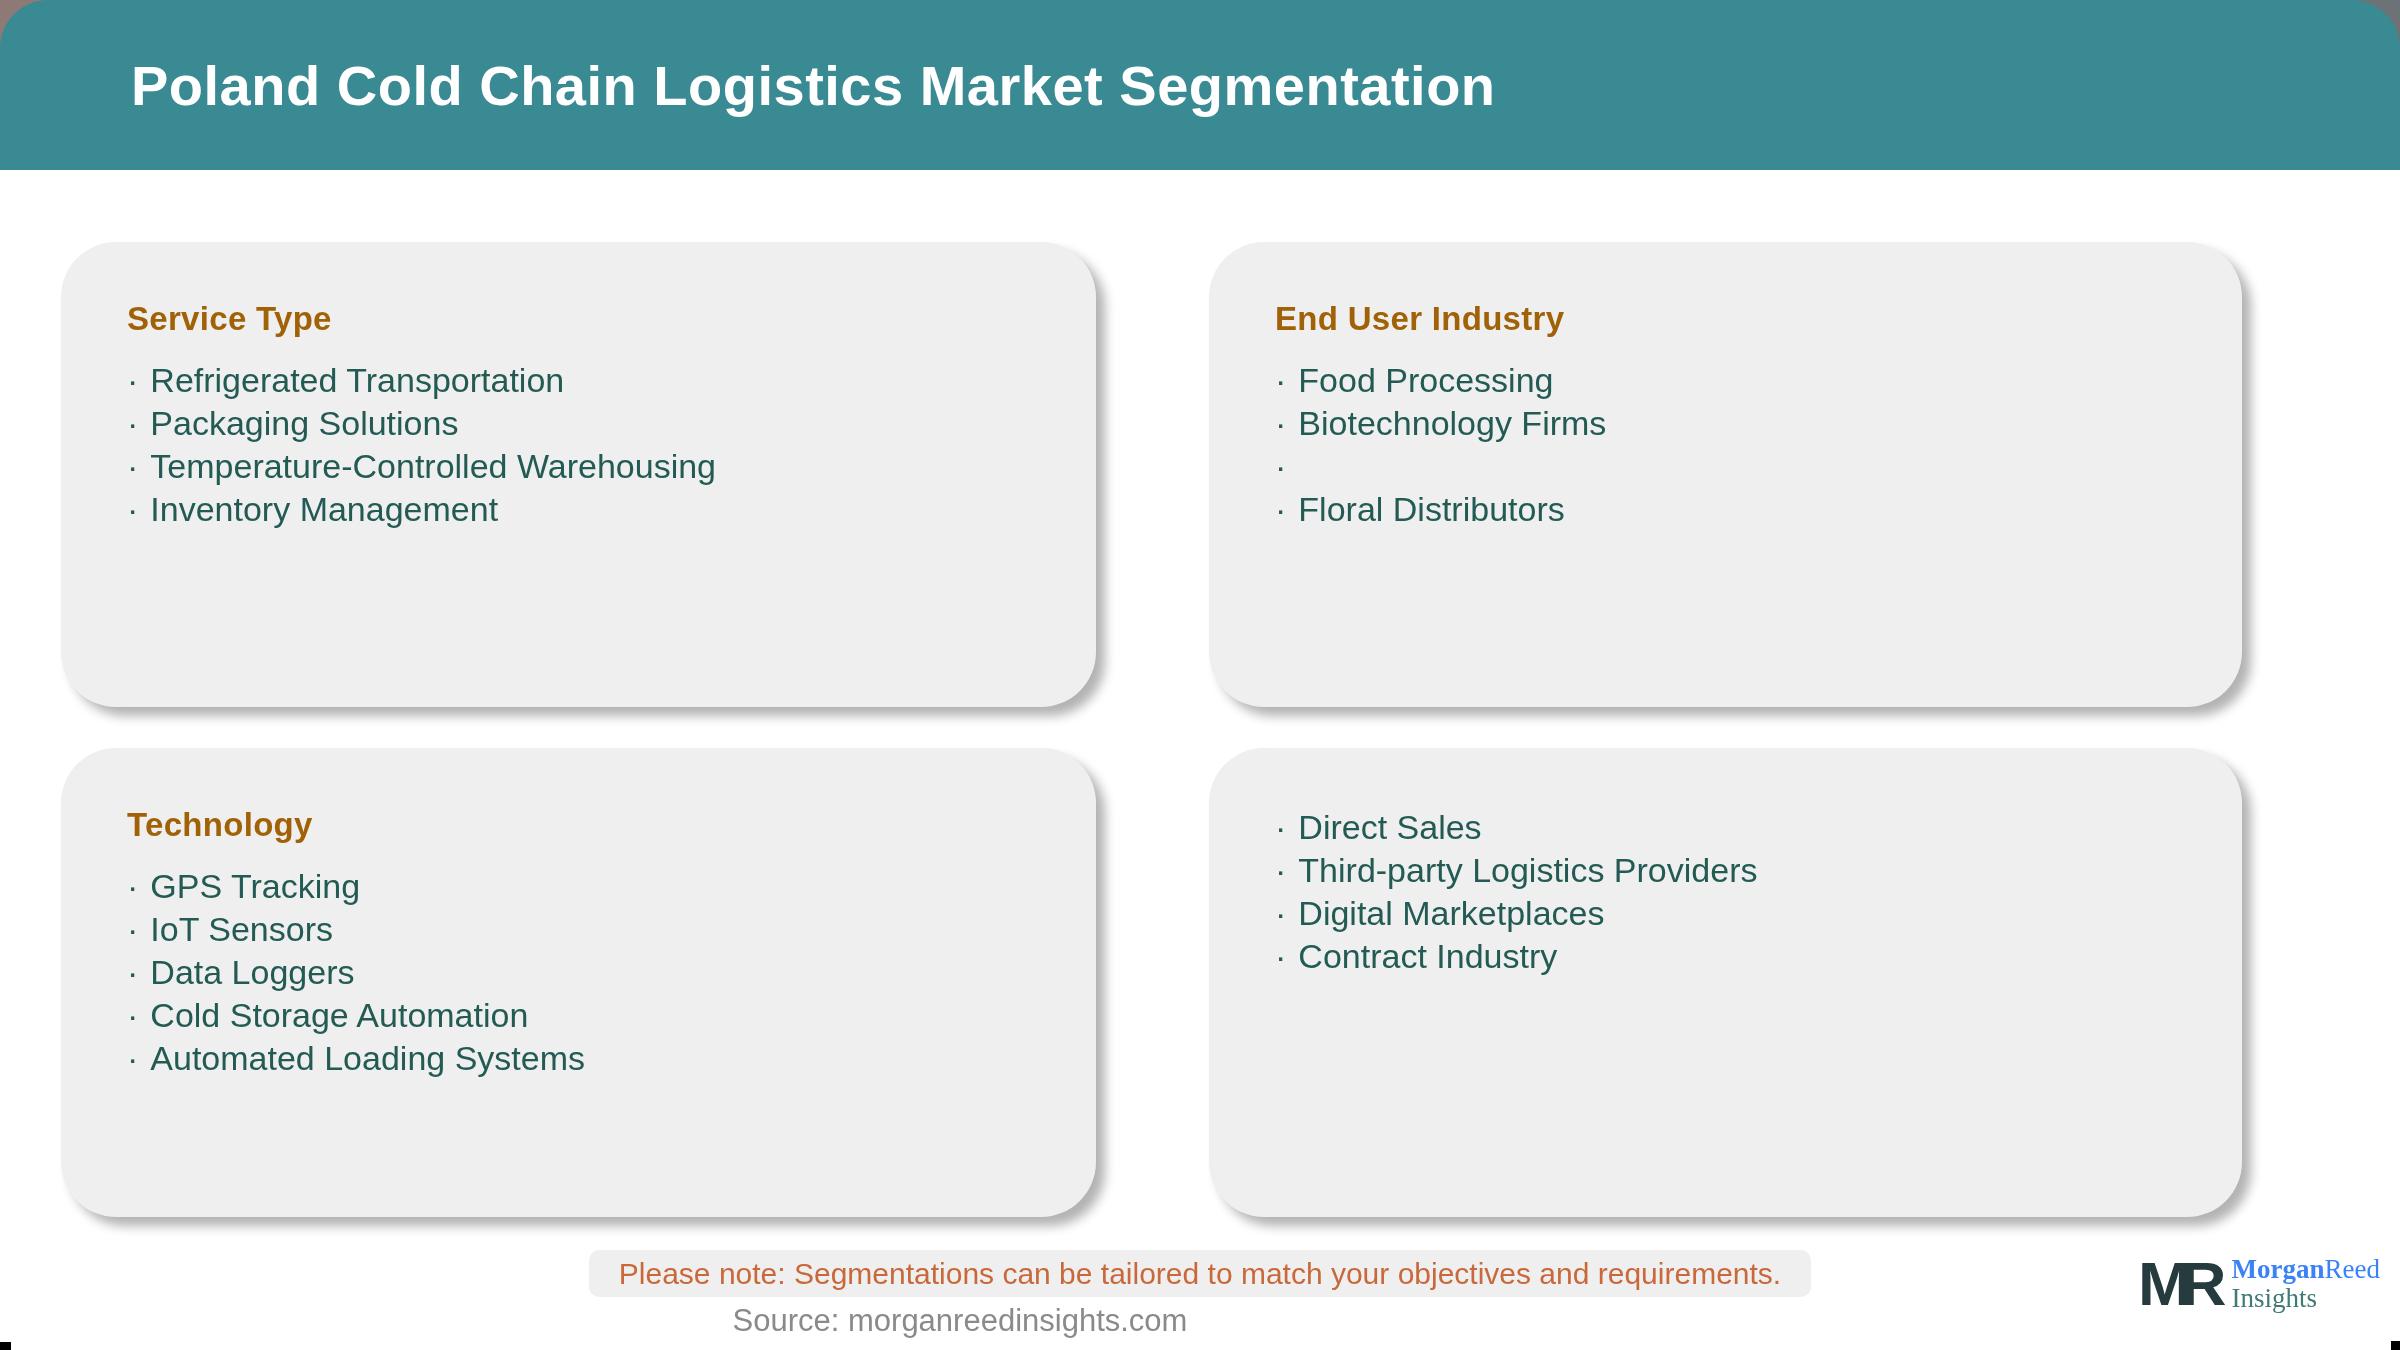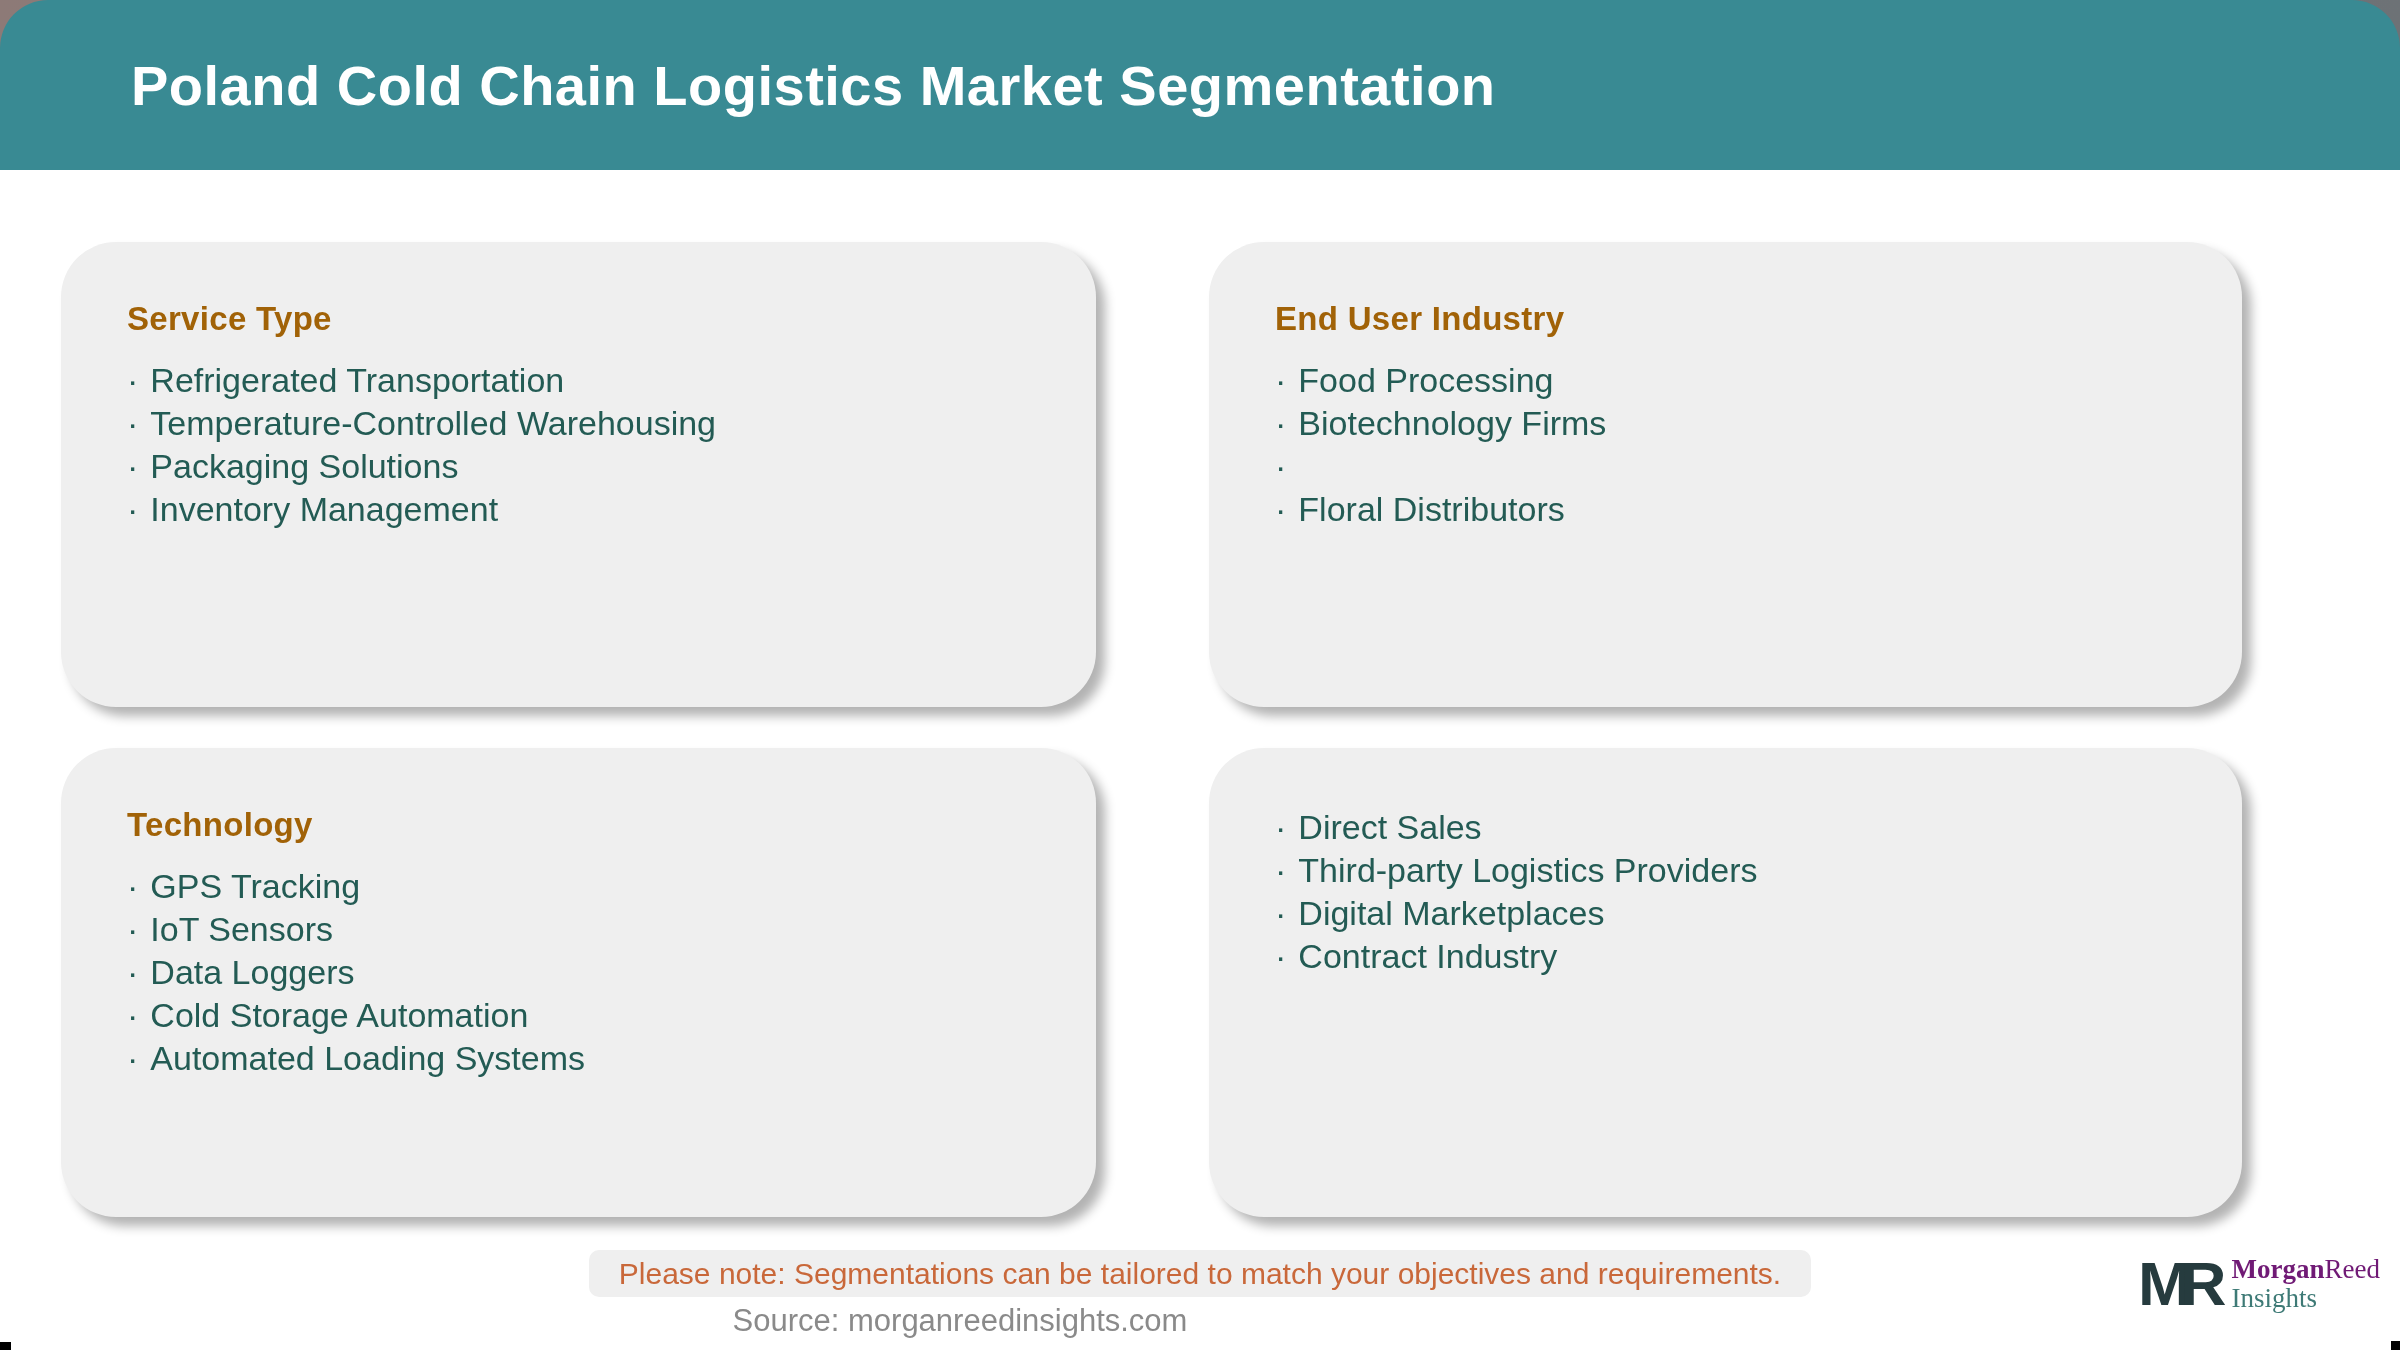--- a/index.html
+++ b/index.html
@@ -104,21 +104,21 @@
     letter-spacing: -11px;
     color: #263b3e;
     transform: scaleY(0.96);
     margin-right: 16px;
     line-height: 64px;
   }
   .logo-text { font-family: "Liberation Serif", serif; }
   .logo-line1 {
     font-size: 27px;
     line-height: 29px;
-    color: #701a75;
+    color: #3b82f6;
     white-space: nowrap;
     text-align: center;
   }
   .logo-line1 .lg-bold { font-weight: bold; }
   .logo-line1 .lg-reg  { font-weight: normal; }
   .logo-line2 {
     font-size: 27px;
     line-height: 29px;
     color: #3e7a76;
   }
@@ -136,22 +136,22 @@
 <div class="header-backdrop"></div>
 
 <div class="header">
   <h1>Poland Cold Chain Logistics Market Segmentation</h1>
 </div>
 
 <div class="card card-1">
   <h2>Service Type</h2>
   <ul>
     <li><span class="dot"></span><span>Refrigerated Transportation</span></li>
+    <li><span class="dot"></span><span>Packaging Solutions</span></li>
     <li><span class="dot"></span><span>Temperature-Controlled Warehousing</span></li>
-    <li><span class="dot"></span><span>Packaging Solutions</span></li>
     <li><span class="dot"></span><span>Inventory Management</span></li>
   </ul>
 </div>
 
 <div class="card card-2">
   <h2>End User Industry</h2>
   <ul>
     <li><span class="dot"></span><span>Food Processing</span></li>
     <li><span class="dot"></span><span>Biotechnology Firms</span></li>
     <li><span class="dot"></span></li>

